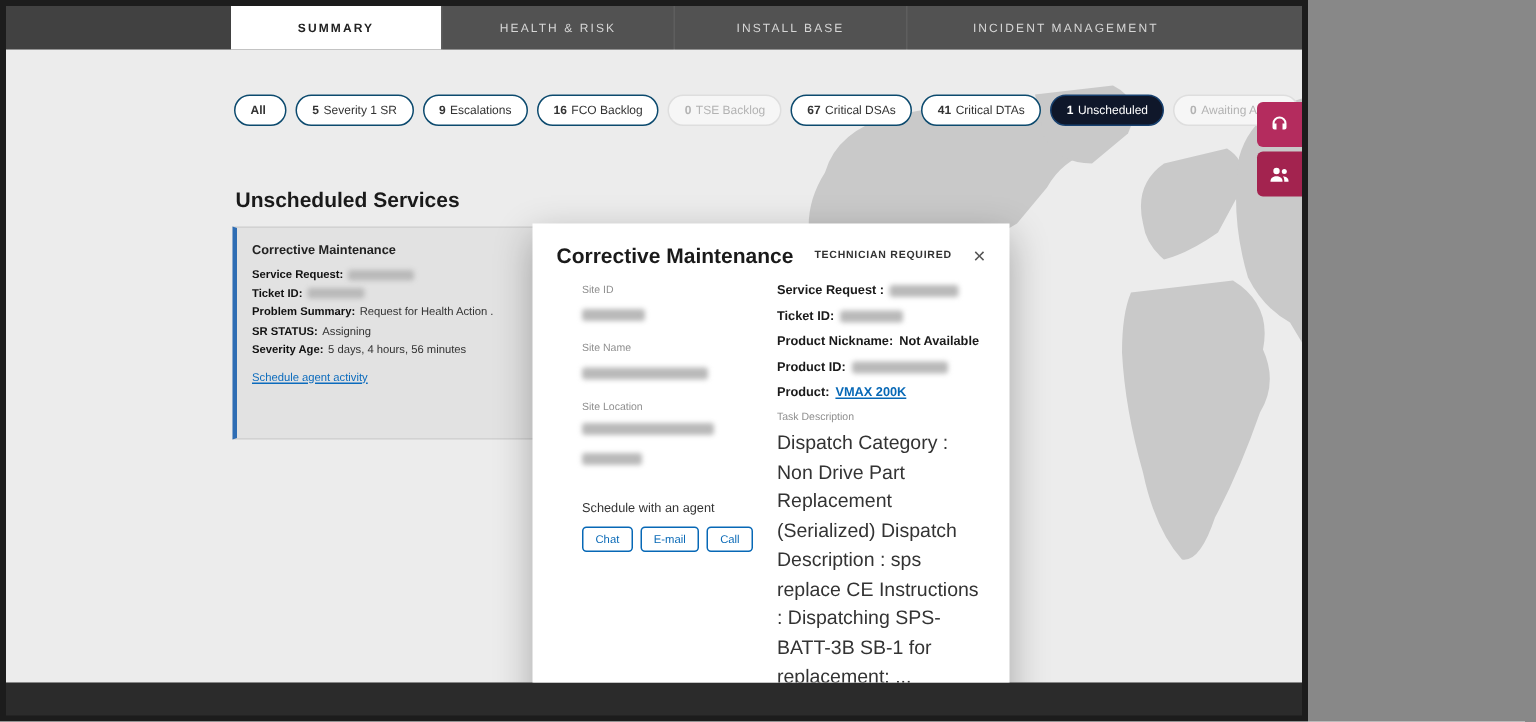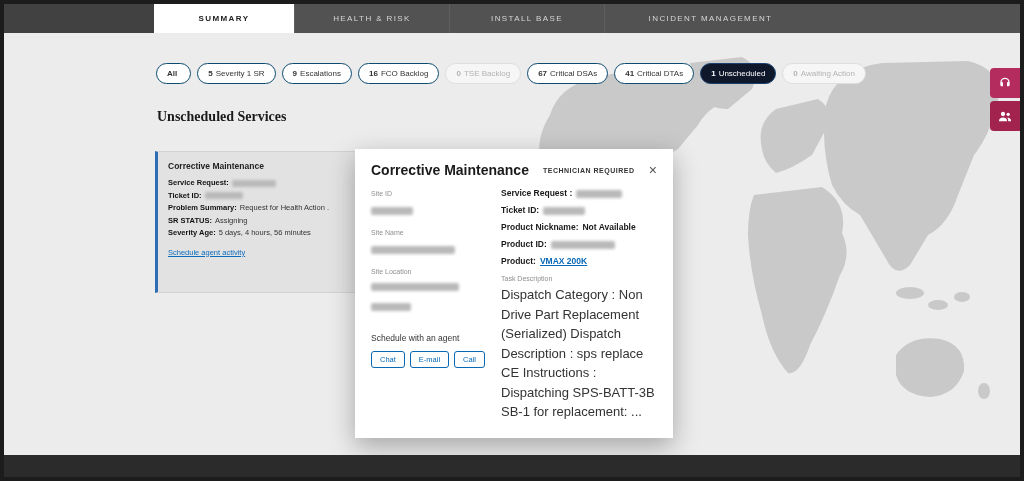--- a/index.html
+++ b/index.html
@@ -1,17 +1,17 @@
 <!DOCTYPE html>
 <html><head>
 <meta charset="utf-8">
 <style>
   * { margin:0; padding:0; box-sizing:border-box; }
   body { font-family:"Liberation Sans", sans-serif; background:#888; }
-  .screen { position:relative; width:1024px; height:481px; background:#1c1c1c;padding-left:30px; }
+  .screen { position:relative; width:872px; height:481px; background:#1c1c1c;padding-left:30px; }
   .inner { position:absolute; left:4px; top:4px; right:4px; bottom:4px; display:flex; flex-direction:column; }
 
   
   .topbar { height:29px; background:#525252; display:flex; align-items:stretch; }
   .corner { width:150px; background:#414141; }
   .tab { display:flex; align-items:center; justify-content:center; font-size:8px; letter-spacing:1.4px; color:#d6d6d6; cursor:pointer; border-left:1px solid #5e5e5e; }
   .tab.w1 { width:140px; } .tab.w2 { width:155px; } .tab.w3 { width:155px; } .tab.w4 { width:212px; }
   .tab.active { background:#ffffff; color:#222; font-weight:bold; border-left:none; }
 
   
@@ -20,41 +20,41 @@
 
   .map { position:absolute; left:386px; top:20px; }
 
   
   .filters { position:absolute; left:152px; top:30px; display:flex; gap:6px; align-items:center; }
   .pill { background:#fff; border:1px solid #0c4a6e; border-radius:12px; padding:5px 10px; font-size:8px; color:#333; white-space:nowrap; cursor:pointer; }
   .pill b { margin-right:3px; }
   .pill.active { background:#0f172a; border-color:#17406f; color:#fff; }
   .pill.disabled { color:#b3b3b3; border-color:#dedede; background:#f6f6f6; cursor:default; }
 
-  .section-title { position:absolute; left:153px; top:76px; font-size:14px; font-weight:bold; color:#1a1a1a;font-family:Liberation Serif, serif; }
+  .section-title { position:absolute; left:153px; top:92px; font-size:14px; font-weight:bold; color:#1a1a1a; }
 
   
   .service-card { position:absolute; left:151px; top:118px; width:246px; height:142px; background:#e2e2e2; border:1px solid #d2d2d2; border-left:3px solid #2e6db4; padding:8px 10px; cursor:pointer; }
   .card-head { display:flex; align-items:center; justify-content:space-between; margin-bottom:7px; }
   .card-title { font-size:8.5px; font-weight:bold; color:#222; }
   .sev { font-size:7px; font-weight:bold; color:#444; background:#f3f3f3; border:1px solid #bdbdbd; border-radius:8px; padding:1px 6px; }
   .crow { font-size:7.5px; color:#333; margin:3.5px 0; }
   .crow b { color:#111; margin-right:3px; }
   .card-link { display:inline-block; margin-top:4px; font-size:7.5px; color:#0b6bbd; text-decoration:underline; cursor:pointer; }
 
   .rd { display:inline-block; height:7px; border-radius:2px; background:#b9b9b9; filter:blur(1.6px); vertical-align:middle; }
 
   
   .modal { position:absolute; left:351px; top:116px; width:318px; min-height:222px; background:#fff; box-shadow:0 8px 24px rgba(0,0,0,.3); padding:13px 16px 16px; z-index:10; }
   .modal-head { display:flex; align-items:center; }
   .modal-title { font-size:14px; font-weight:bold; color:#1a1a1a; }
   .modal-badge { font-size:7px; font-weight:bold; letter-spacing:.5px; color:#333; margin-left:14px; }
   .modal-close { margin-left:auto; font-size:14px; color:#555; cursor:pointer; line-height:1; }
   .modal-body { display:flex; margin-top:10px; }
-  .mleft { width:120px; flex:none; }
+  .mleft { width:120px; flex:none;margin-left:17px; }
   .mright { flex:1; padding-left:10px; }
   .flabel { font-size:7px; color:#8f8f8f; margin-top:10px; margin-bottom:4px; }
   .flabel:first-child { margin-top:2px; }
   .agent-label { font-size:8.5px; color:#333; margin-top:18px; }
   .agent-buttons { display:flex; gap:5px; margin-top:8px; }
   .btn-outline { font-size:7.5px; color:#0768b6; border:1px solid #0768b6; border-radius:3px; padding:3px 8px; background:#fff; cursor:pointer; }
   .mrow { font-size:8.5px; font-weight:bold; color:#1a1a1a; margin-bottom:7px; }
   .mrow b { margin-right:4px; }
   .mrow .val { font-weight:bold; }
   .plink { color:#0768b6; text-decoration:underline; cursor:pointer; font-weight:bold; }

